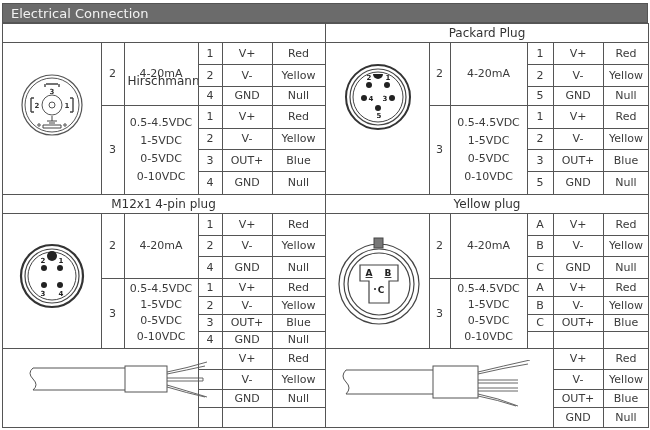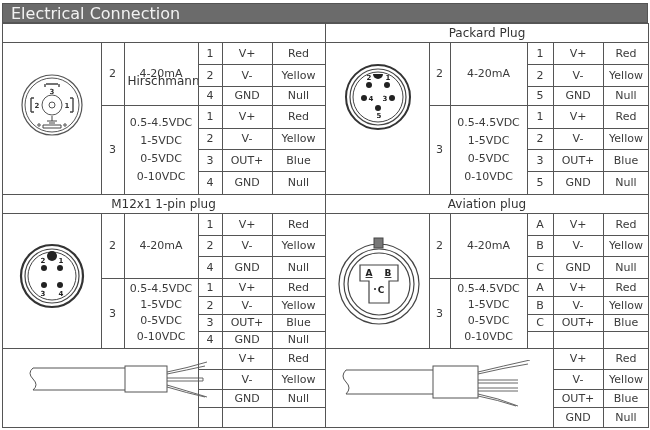--- a/index.html
+++ b/index.html
@@ -1,20 +1,20 @@
 <!DOCTYPE html>
 <html><head>
 <meta charset="utf-8">
 <style>
   * { box-sizing: border-box; margin: 0; padding: 0; }
   html, body { width: 650px; height: 430px; background: #ffffff; overflow: hidden; }
   body { font-family: "DejaVu Sans", "Liberation Sans", sans-serif; color: #333; position: relative; }
   .header {
     position: absolute; left: 2px; top: 3px; width: 646px; height: 20px;
-    background: #6b6b6b; color: #f2f2f2; font-size: 16px; line-height: 20px; padding-left: 8px;
+    background: #6b6b6b; color: #f2f2f2; font-size: 13px; line-height: 20px; padding-left: 8px;
     border: 1px solid #555;
   }
   .frame { position: absolute; border: 1px solid #555; }
   .hl { position: absolute; height: 1px; background: #555; }
   .vl { position: absolute; width: 1px; background: #555; }
   .cell { position: absolute; display: flex; align-items: center; justify-content: center; font-size: 11px; color: #3a3a3a; text-align: center; }
   .title { font-size: 12px; color: #333; }
   .multi { flex-direction: column; line-height: 18px; }
   svg { position: absolute; }
 </style>
@@ -148,21 +148,21 @@
 <div class="cell" style="left:527px;top:128px;width:26px;height:21px;">2</div>
 <div class="cell" style="left:553px;top:128px;width:50px;height:21px;">V-</div>
 <div class="cell" style="left:603px;top:128px;width:46px;height:21px;">Yellow</div>
 <div class="cell" style="left:527px;top:149px;width:26px;height:22px;">3</div>
 <div class="cell" style="left:553px;top:149px;width:50px;height:22px;">OUT+</div>
 <div class="cell" style="left:603px;top:149px;width:46px;height:22px;">Blue</div>
 <div class="cell" style="left:527px;top:171px;width:26px;height:23px;">5</div>
 <div class="cell" style="left:553px;top:171px;width:50px;height:23px;">GND</div>
 <div class="cell" style="left:603px;top:171px;width:46px;height:23px;">Null</div>
 
-<div class="cell title" style="left:2px;top:194px;width:323px;height:19px;">M12x1 1-pin plug</div>
+<div class="cell title" style="left:2px;top:194px;width:323px;height:19px;">M12x1 4-pin plug</div>
 <div class="vl" style="left:101px;top:213px;height:135px;"></div>
 <div class="vl" style="left:124px;top:213px;height:135px;"></div>
 <div class="vl" style="left:198px;top:213px;height:215px;"></div>
 <div class="vl" style="left:222px;top:213px;height:215px;"></div>
 <div class="vl" style="left:272px;top:213px;height:215px;"></div>
 <div class="hl" style="left:101px;top:278px;width:224px;"></div>
 <div class="hl" style="left:198px;top:235px;width:127px;"></div>
 <div class="hl" style="left:198px;top:256px;width:127px;"></div>
 <div class="hl" style="left:198px;top:296px;width:127px;"></div>
 <div class="hl" style="left:198px;top:314px;width:127px;"></div>
@@ -211,21 +211,21 @@
 <div class="cell" style="left:198px;top:296px;width:24px;height:18px;">2</div>
 <div class="cell" style="left:222px;top:296px;width:50px;height:18px;">V-</div>
 <div class="cell" style="left:272px;top:296px;width:53px;height:18px;">Yellow</div>
 <div class="cell" style="left:198px;top:314px;width:24px;height:17px;">3</div>
 <div class="cell" style="left:222px;top:314px;width:50px;height:17px;">OUT+</div>
 <div class="cell" style="left:272px;top:314px;width:53px;height:17px;">Blue</div>
 <div class="cell" style="left:198px;top:331px;width:24px;height:17px;">4</div>
 <div class="cell" style="left:222px;top:331px;width:50px;height:17px;">GND</div>
 <div class="cell" style="left:272px;top:331px;width:53px;height:17px;">Null</div>
 
-<div class="cell title" style="left:325px;top:194px;width:324px;height:19px;">Aviation plug</div>
+<div class="cell title" style="left:325px;top:194px;width:324px;height:19px;">Yellow plug</div>
 <div class="vl" style="left:429px;top:213px;height:135px;"></div>
 <div class="vl" style="left:450px;top:213px;height:135px;"></div>
 <div class="vl" style="left:527px;top:213px;height:135px;"></div>
 <div class="vl" style="left:553px;top:213px;height:215px;"></div>
 <div class="vl" style="left:603px;top:213px;height:215px;"></div>
 <div class="hl" style="left:429px;top:278px;width:220px;"></div>
 <div class="hl" style="left:527px;top:235px;width:122px;"></div>
 <div class="hl" style="left:527px;top:256px;width:122px;"></div>
 <div class="hl" style="left:527px;top:296px;width:122px;"></div>
 <div class="hl" style="left:527px;top:314px;width:122px;"></div>

